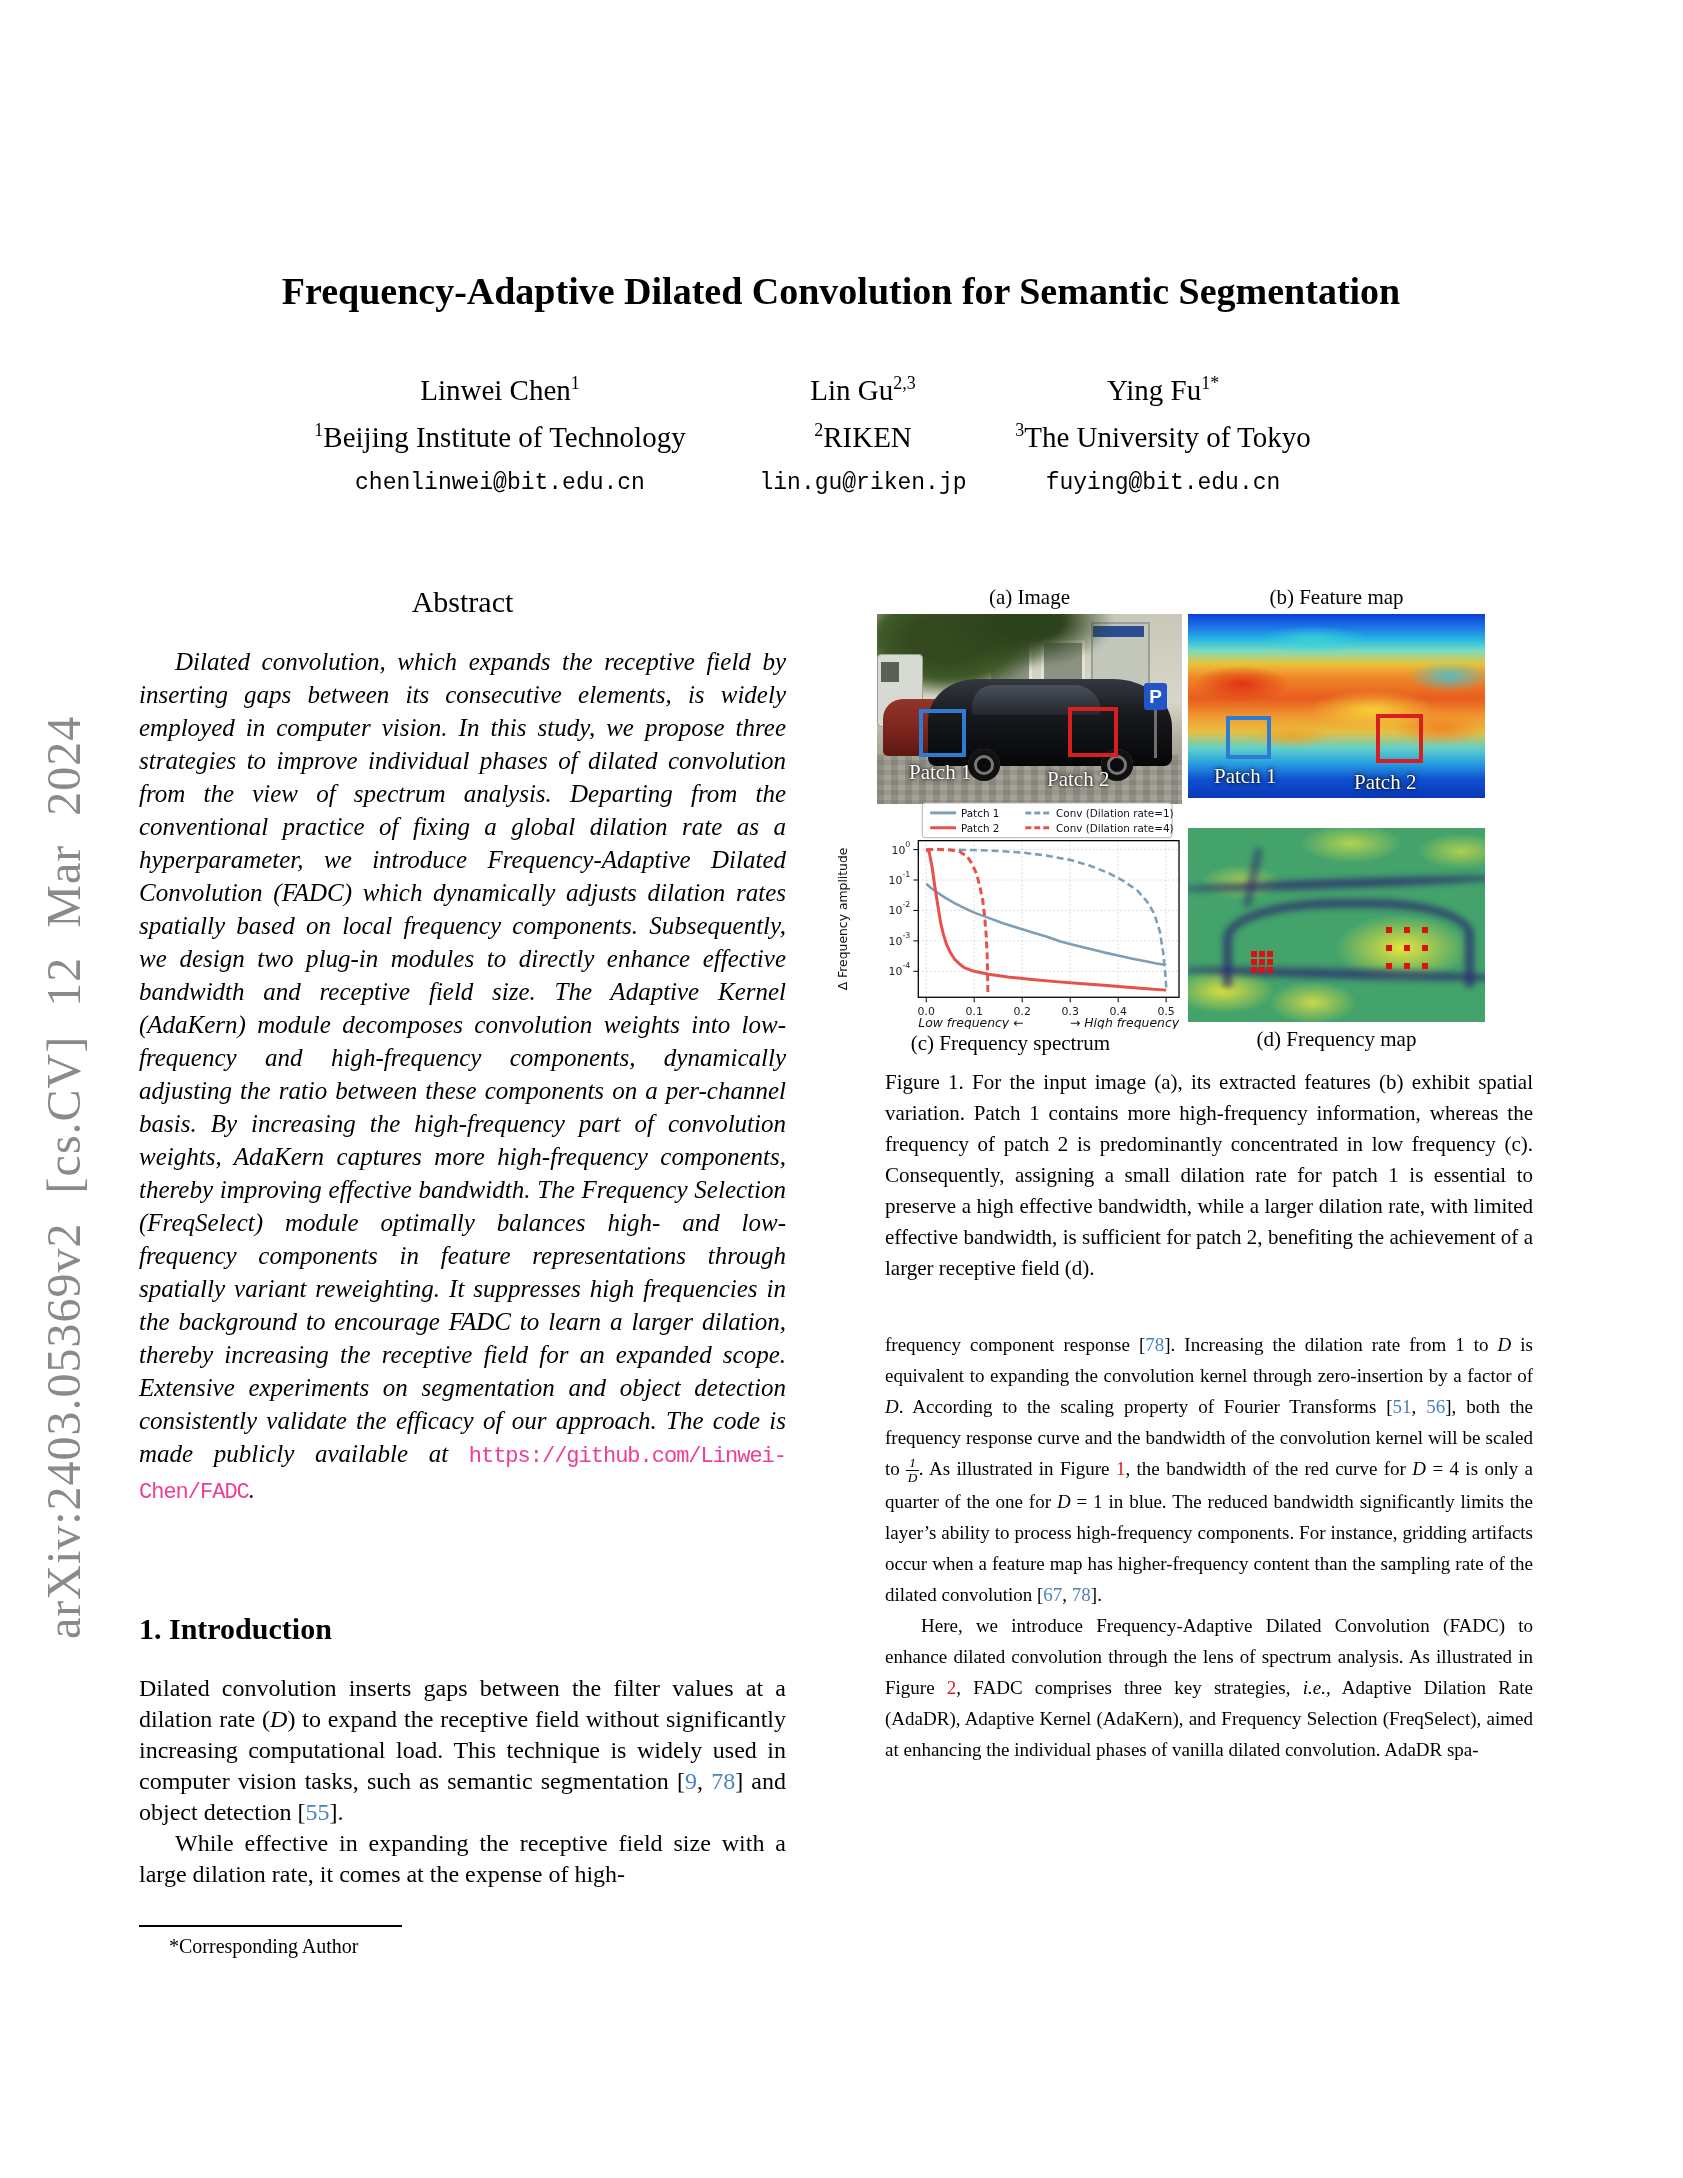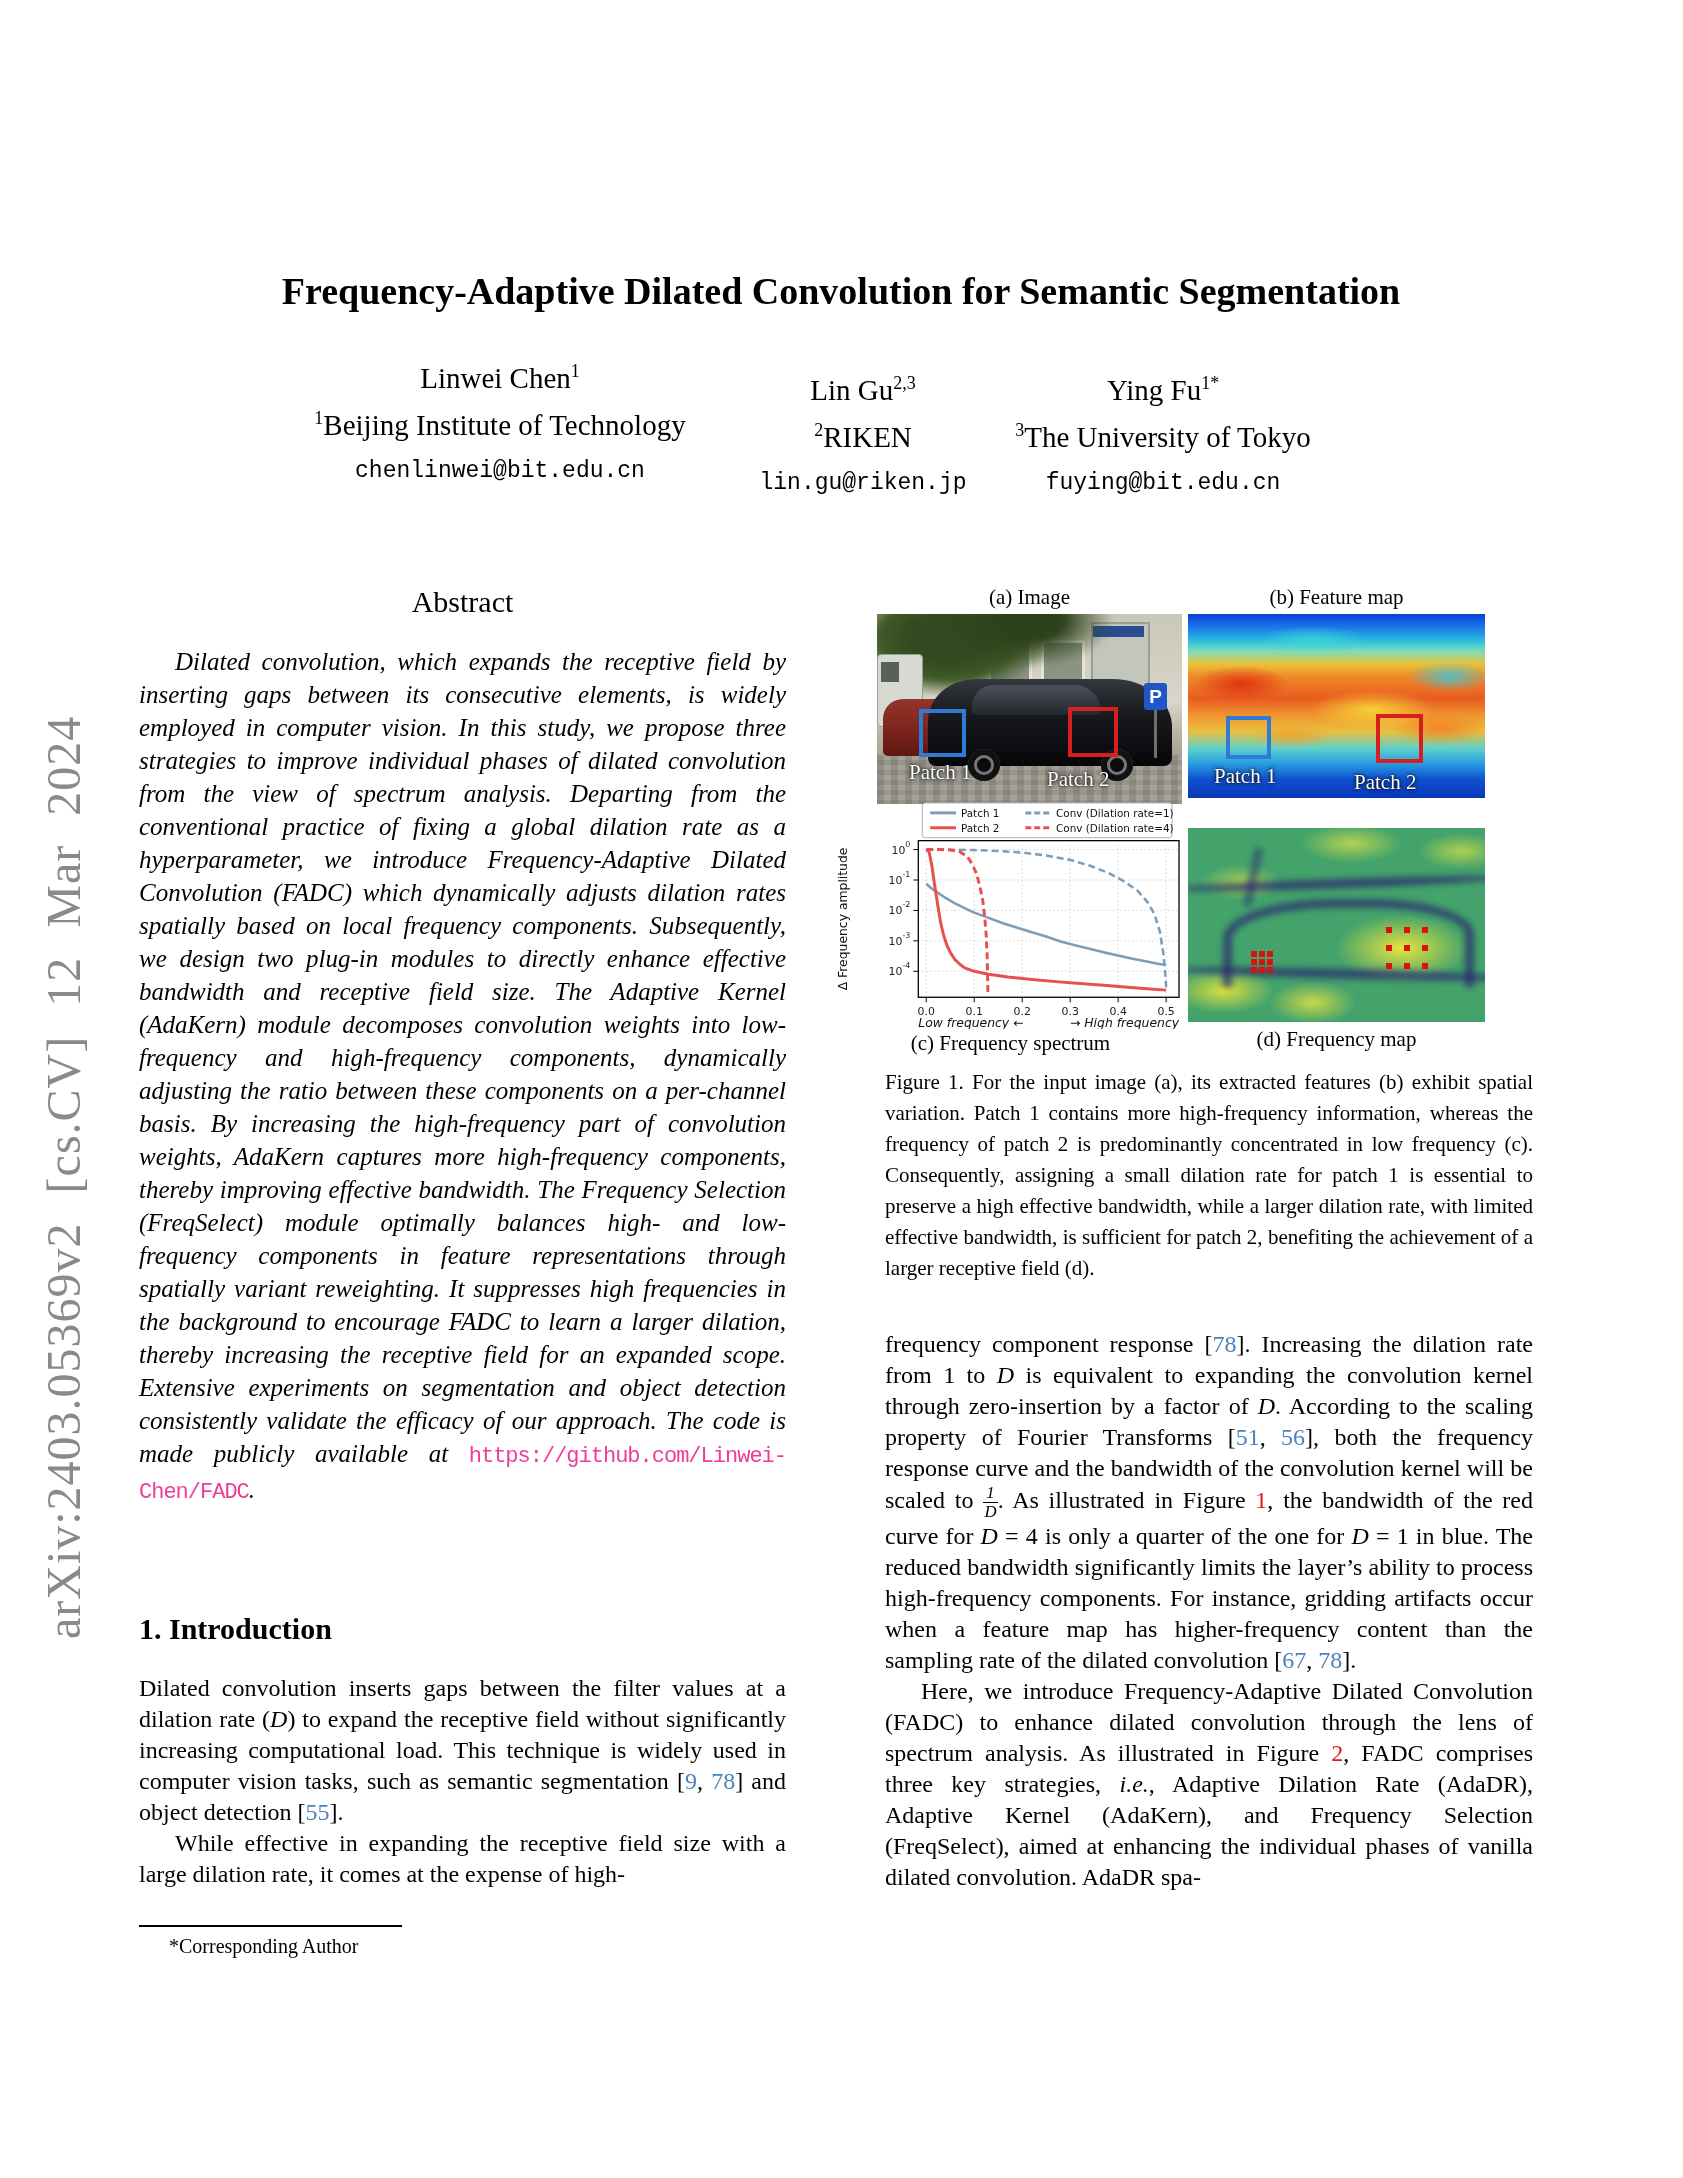--- a/index.html
+++ b/index.html
@@ -105,33 +105,33 @@
   .dots-small{gap:2px;}
   .dots-large{gap:12px;}
   
   .chart-svg{position:absolute;left:0;top:222px;}
   .tick{font:11px "DejaVu Sans",sans-serif;fill:#222;}
   .legend-text{font:10.5px "DejaVu Sans",sans-serif;fill:#111;}
   .axis-label{font:12.5px "DejaVu Sans",sans-serif;fill:#111;}
   .axis-sublabel{font:italic 12.5px "DejaVu Sans",sans-serif;fill:#111;}
   
   .fig-caption{position:absolute;top:1067px;font-size:21px;line-height:31px;text-align:justify;}
-  .right-body{position:absolute;top:1329px;font-size:24px;line-height:31px;text-align:justify;}
+  .right-body{position:absolute;top:1329px;font-size:19px;line-height:31px;text-align:justify;}
   p{margin:0;}
 </style>
 </head>
 <body>
 
 <div class="page">
 
   <div class="watermark">arXiv:2403.05369v2  [cs.CV]  12 Mar 2024</div>
 
   <div class="title">Frequency-Adaptive Dilated Convolution for Semantic Segmentation</div>
 
-  <div class="author-block" style="left:282px;top:362px;text-align:center;">
+  <div class="author-block" style="left:282px;top:374px;text-align:center;">
     <div class="author-name"><span>Linwei Chen</span><sup>1</sup></div>
     <div class="author-affil"><sup>1</sup><span>Beijing Institute of Technology</span></div>
     <div class="author-email">chenlinwei@bit.edu.cn</div>
   </div>
   <div class="author-block" style="left:645px;top:374px;">
     <div class="author-name"><span>Lin Gu</span><sup>2,3</sup></div>
     <div class="author-affil"><sup>2</sup><span>RIKEN</span></div>
     <div class="author-email">lin.gu@riken.jp</div>
   </div>
   <div class="author-block" style="left:945px;top:374px;">

